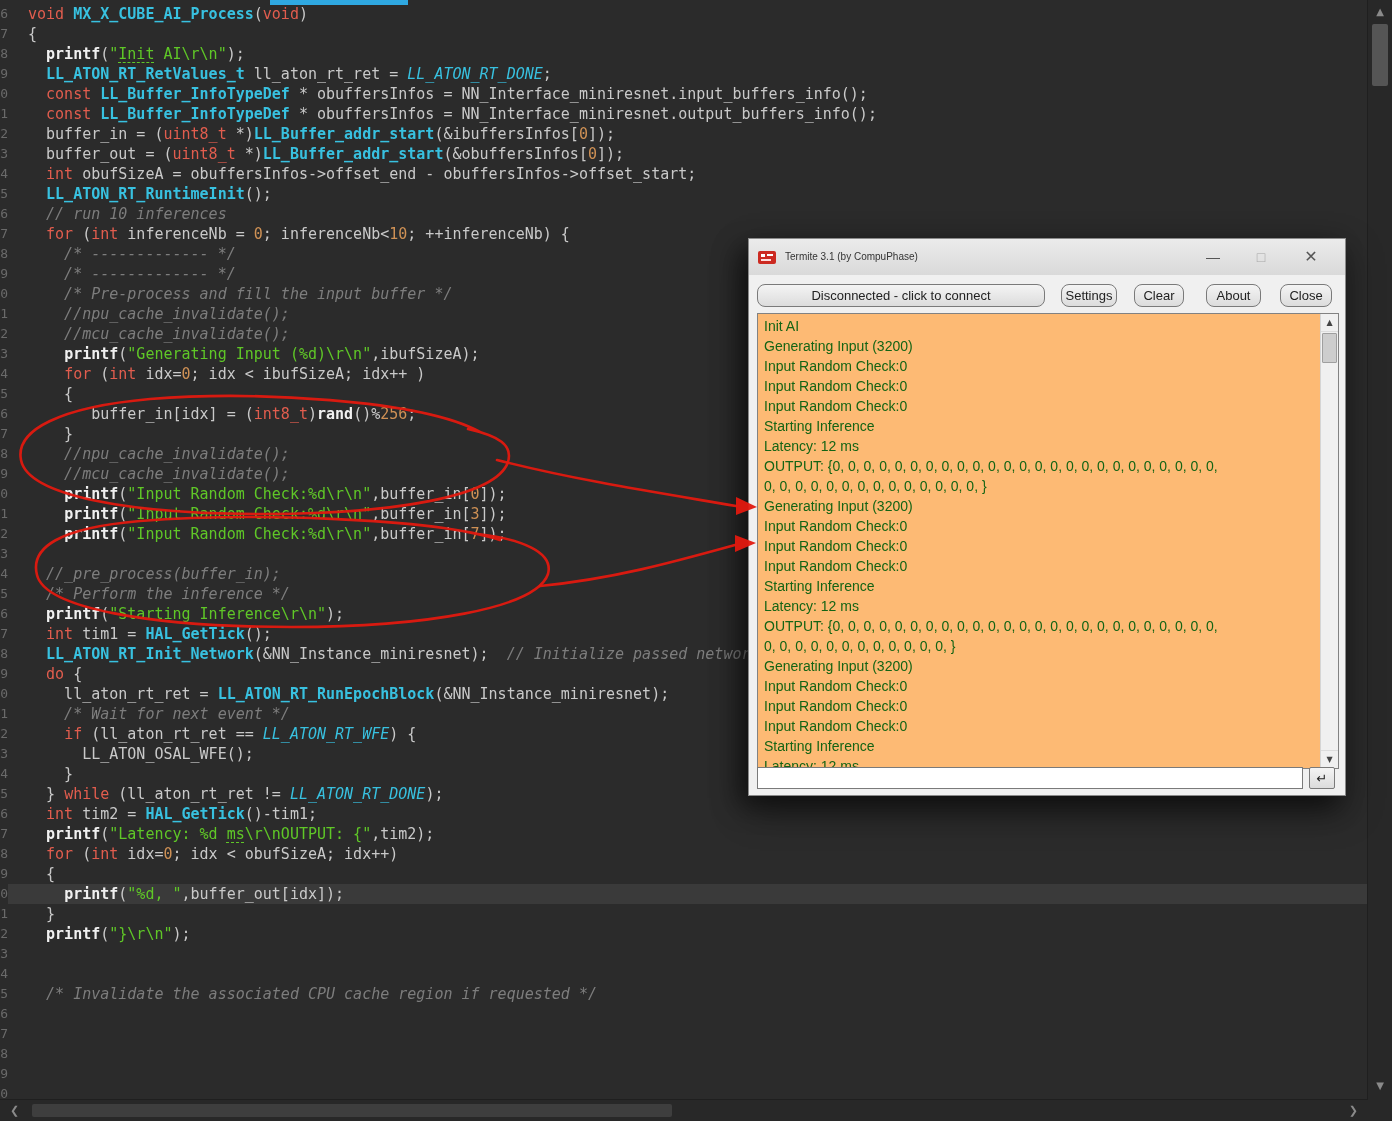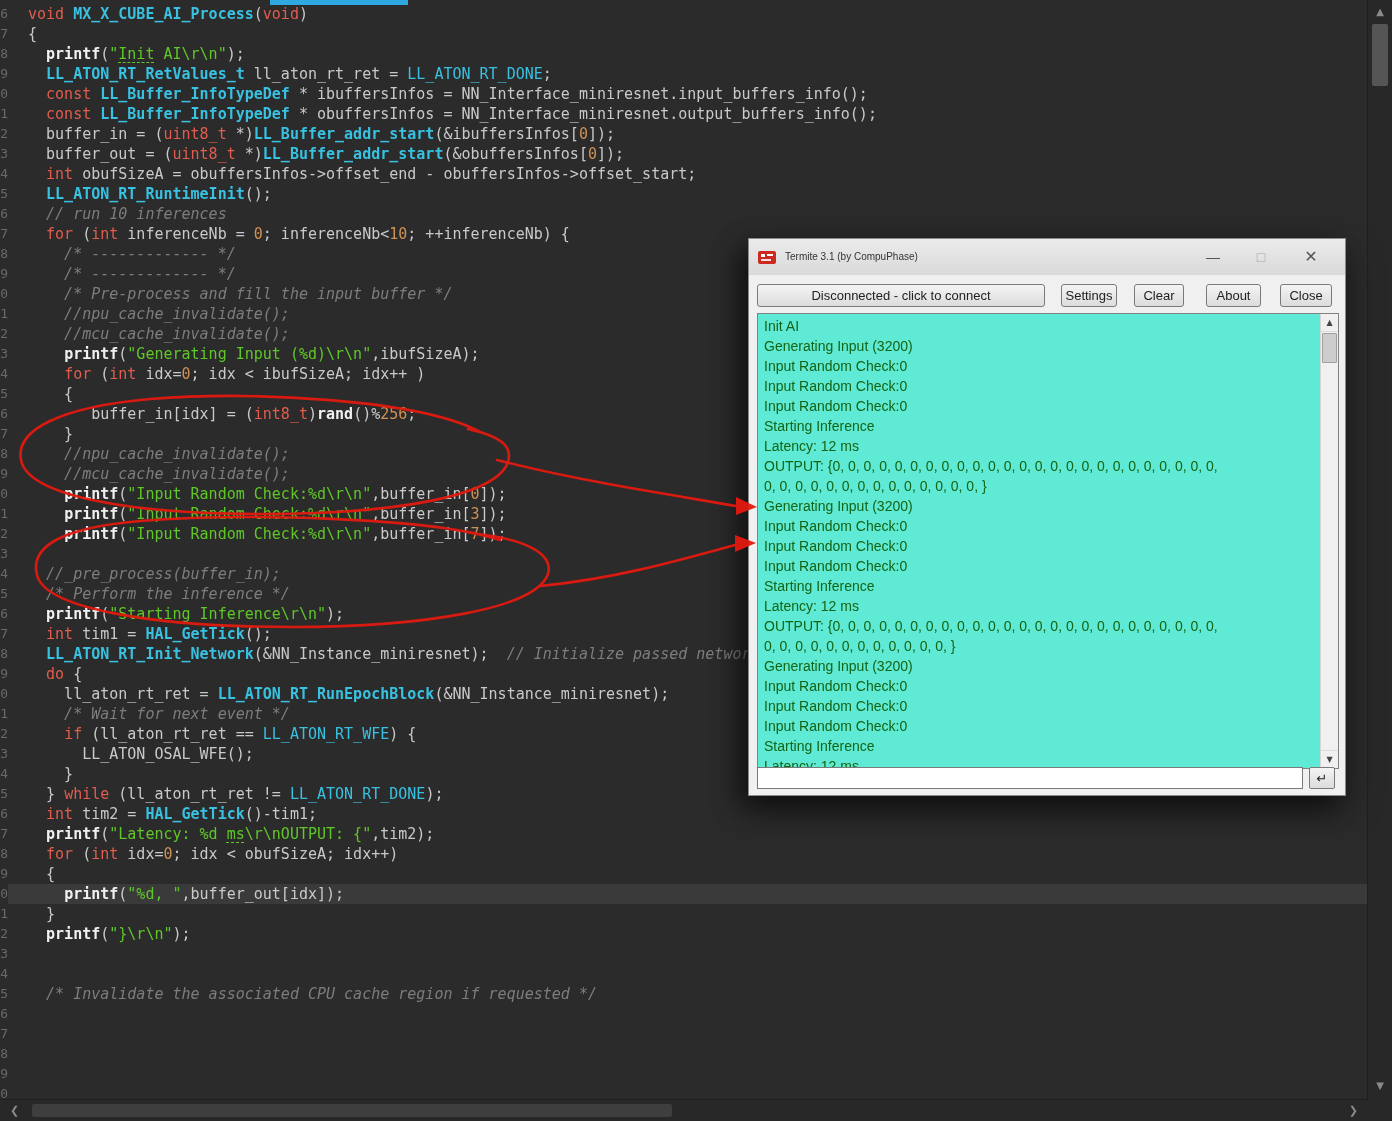--- a/index.html
+++ b/index.html
@@ -15,21 +15,21 @@
   .tab-strip{position:absolute;left:270px;top:0;width:138px;height:5px;background:var(--c-tab-strip);z-index:3;}
   .code-wrap{position:absolute;left:0;top:4px;right:24px;bottom:21px;overflow:hidden;z-index:1;}
   .code-lines{position:absolute;left:0;top:0;right:0;padding-left:28px;
     font:15px/20px "DejaVu Sans Mono", monospace;}
   .code-line{height:20px;white-space:pre;}
   .code-line.hl{background:var(--c-line-highlight);margin-left:-20px;padding-left:20px;}
   .gutter{position:absolute;left:0;top:0;width:8px;overflow:hidden;}
   .gut-row{width:30px;margin-left:-22px;height:20px;text-align:right;color:#6a6a6a;
     font:13px/20px "DejaVu Sans Mono", monospace;}
   .tk-p{color:var(--c-plain);} .tk-k{color:var(--c-keyword);}
-  .tk-t{color:var(--c-type);font-weight:bold;} .tk-c{color:var(--c-constant);}
+  .tk-t{color:var(--c-type);font-weight:bold;} .tk-c{color:var(--c-constant);font-style:italic;}
   .tk-s{color:var(--c-string);} .tk-su{color:var(--c-string);text-decoration:underline dashed 1px;text-underline-offset:3px;}
   .tk-m{color:var(--c-comment);font-style:italic;} .tk-n{color:var(--c-number);}
   .tk-f{color:var(--c-builtin);font-weight:bold;}
 
   
   .vscroll{position:absolute;right:0;top:0;width:24px;height:1100px;background:#282828;border-left:1px solid #1f1f1f;z-index:4;}
   .vscroll .arrow{position:absolute;left:0;width:24px;text-align:center;color:#8a8a8a;font:10px/20px "DejaVu Sans", sans-serif;}
   .vscroll .arrow.up{top:2px;} .vscroll .arrow.down{bottom:4px;}
   .vthumb{position:absolute;left:4px;right:4px;top:24px;height:62px;background:#555;border-radius:2px;}
   .hscroll{position:absolute;left:0;bottom:0;right:24px;height:21px;background:#282828;border-top:1px solid #1f1f1f;z-index:4;}
@@ -44,24 +44,24 @@
     box-shadow:-10px 10px 24px rgba(0,0,0,.45), 0 14px 34px rgba(0,0,0,.4);
     font-family:"Liberation Sans", sans-serif;}
   .t-title{position:absolute;left:0;top:0;right:0;height:36px;background:linear-gradient(#ebebeb,#d9d9d9);
     border-bottom:1px solid #c2c2c2;}
   .t-icon{position:absolute;left:9px;top:11px;}
   .t-title-text{position:absolute;left:36px;top:0;line-height:36px;font-size:10px;color:#333;}
   .t-ctl{position:absolute;top:0;width:44px;height:36px;line-height:36px;text-align:center;font-size:14px;color:#555;cursor:default;}
   .t-min{right:110px;} .t-max{right:62px;color:#a8a8a8;} .t-x{right:12px;font-size:16px;}
   .t-toolbar{position:absolute;left:0;top:36px;right:0;height:38px;background:#f0f0f0;}
   .t-btn{position:absolute;top:9px;height:23px;background:linear-gradient(#f4f4f4,#dcdcdc);
-    border:1px solid #7a7a7a;border-radius:3px;font:13px "Liberation Sans", sans-serif;color:#222;padding:0;}
+    border:1px solid #7a7a7a;border-radius:8px;font:13px "Liberation Sans", sans-serif;color:#222;padding:0;}
   .t-connect{left:8px;width:288px;} .t-settings{left:312px;width:56px;} .t-clear{left:385px;width:50px;}
   .t-about{left:457px;width:55px;} .t-closebtn{left:531px;width:52px;}
-  .t-term{position:absolute;left:8px;top:74px;width:582px;height:456px;background:#5eead4;
+  .t-term{position:absolute;left:8px;top:74px;width:582px;height:456px;background:#fdba74;
     border:1px solid #828282;box-sizing:border-box;overflow:hidden;}
   .term-lines{position:absolute;left:0;top:2px;right:17px;padding:0 6px;
     font:14px/20px "Liberation Sans", sans-serif;color:var(--c-terminal-text);}
   .term-line{height:20px;white-space:pre;overflow:hidden;}
   .t-scroll{position:absolute;top:0;right:0;bottom:0;width:17px;background:#f0f0f0;border-left:1px solid #d5d5d5;}
   .t-sarrow{position:absolute;left:0;width:17px;height:17px;text-align:center;color:#444;font:8px/17px "DejaVu Sans", sans-serif;}
   .t-sarrow.up{top:0;border-bottom:1px solid #dcdcdc;} .t-sarrow.down{bottom:0;border-top:1px solid #dcdcdc;}
   .t-thumb{position:absolute;left:1px;right:1px;top:19px;height:28px;background:#cdcdcd;border:1px solid #9f9f9f;border-radius:1px;}
   .t-inputrow{position:absolute;left:0;bottom:6px;right:0;height:22px;}
   .t-input{position:absolute;left:8px;width:546px;height:22px;box-sizing:border-box;border:1px solid #7a7a7a;
@@ -80,21 +80,21 @@
 <div class="screen">
 
   <div class="tab-strip"></div>
 
   <div class="code-wrap">
     <div class="code-lines" id="code-lines">
         <div class="code-line"><span class="tk-k">void</span><span class="tk-p"> </span><span class="tk-t">MX_X_CUBE_AI_Process</span><span class="tk-p">(</span><span class="tk-k">void</span><span class="tk-p">)</span></div>
         <div class="code-line"><span class="tk-p">{</span></div>
         <div class="code-line"><span class="tk-p">  </span><span class="tk-f">printf</span><span class="tk-p">(</span><span class="tk-s">"</span><span class="tk-su">Init</span><span class="tk-s"> AI\r\n"</span><span class="tk-p">);</span></div>
         <div class="code-line"><span class="tk-p">  </span><span class="tk-t">LL_ATON_RT_RetValues_t</span><span class="tk-p"> ll_aton_rt_ret = </span><span class="tk-c">LL_ATON_RT_DONE</span><span class="tk-p">;</span></div>
-        <div class="code-line"><span class="tk-p">  </span><span class="tk-k">const</span><span class="tk-p"> </span><span class="tk-t">LL_Buffer_InfoTypeDef</span><span class="tk-p"> * ibuffersInfos = NN_Interface_miniresnet.input_buffers_info();</span></div>
+        <div class="code-line"><span class="tk-p">  </span><span class="tk-k">const</span><span class="tk-p"> </span><span class="tk-t">LL_Buffer_InfoTypeDef</span><span class="tk-p"> * obuffersInfos = NN_Interface_miniresnet.input_buffers_info();</span></div>
         <div class="code-line"><span class="tk-p">  </span><span class="tk-k">const</span><span class="tk-p"> </span><span class="tk-t">LL_Buffer_InfoTypeDef</span><span class="tk-p"> * obuffersInfos = NN_Interface_miniresnet.output_buffers_info();</span></div>
         <div class="code-line"><span class="tk-p">  buffer_in = (</span><span class="tk-k">uint8_t</span><span class="tk-p"> *)</span><span class="tk-t">LL_Buffer_addr_start</span><span class="tk-p">(&amp;ibuffersInfos[</span><span class="tk-n">0</span><span class="tk-p">]);</span></div>
         <div class="code-line"><span class="tk-p">  buffer_out = (</span><span class="tk-k">uint8_t</span><span class="tk-p"> *)</span><span class="tk-t">LL_Buffer_addr_start</span><span class="tk-p">(&amp;obuffersInfos[</span><span class="tk-n">0</span><span class="tk-p">]);</span></div>
         <div class="code-line"><span class="tk-p">  </span><span class="tk-k">int</span><span class="tk-p"> obufSizeA = obuffersInfos-&gt;offset_end - obuffersInfos-&gt;offset_start;</span></div>
         <div class="code-line"><span class="tk-p">  </span><span class="tk-t">LL_ATON_RT_RuntimeInit</span><span class="tk-p">();</span></div>
         <div class="code-line"><span class="tk-m">  // run 10 inferences</span></div>
         <div class="code-line"><span class="tk-p">  </span><span class="tk-k">for</span><span class="tk-p"> (</span><span class="tk-k">int</span><span class="tk-p"> inferenceNb = </span><span class="tk-n">0</span><span class="tk-p">; inferenceNb&lt;</span><span class="tk-n">10</span><span class="tk-p">; ++inferenceNb) {</span></div>
         <div class="code-line"><span class="tk-m">    /* ------------- */</span></div>
         <div class="code-line"><span class="tk-m">    /* ------------- */</span></div>
         <div class="code-line"><span class="tk-m">    /* Pre-process and fill the input buffer */</span></div>

